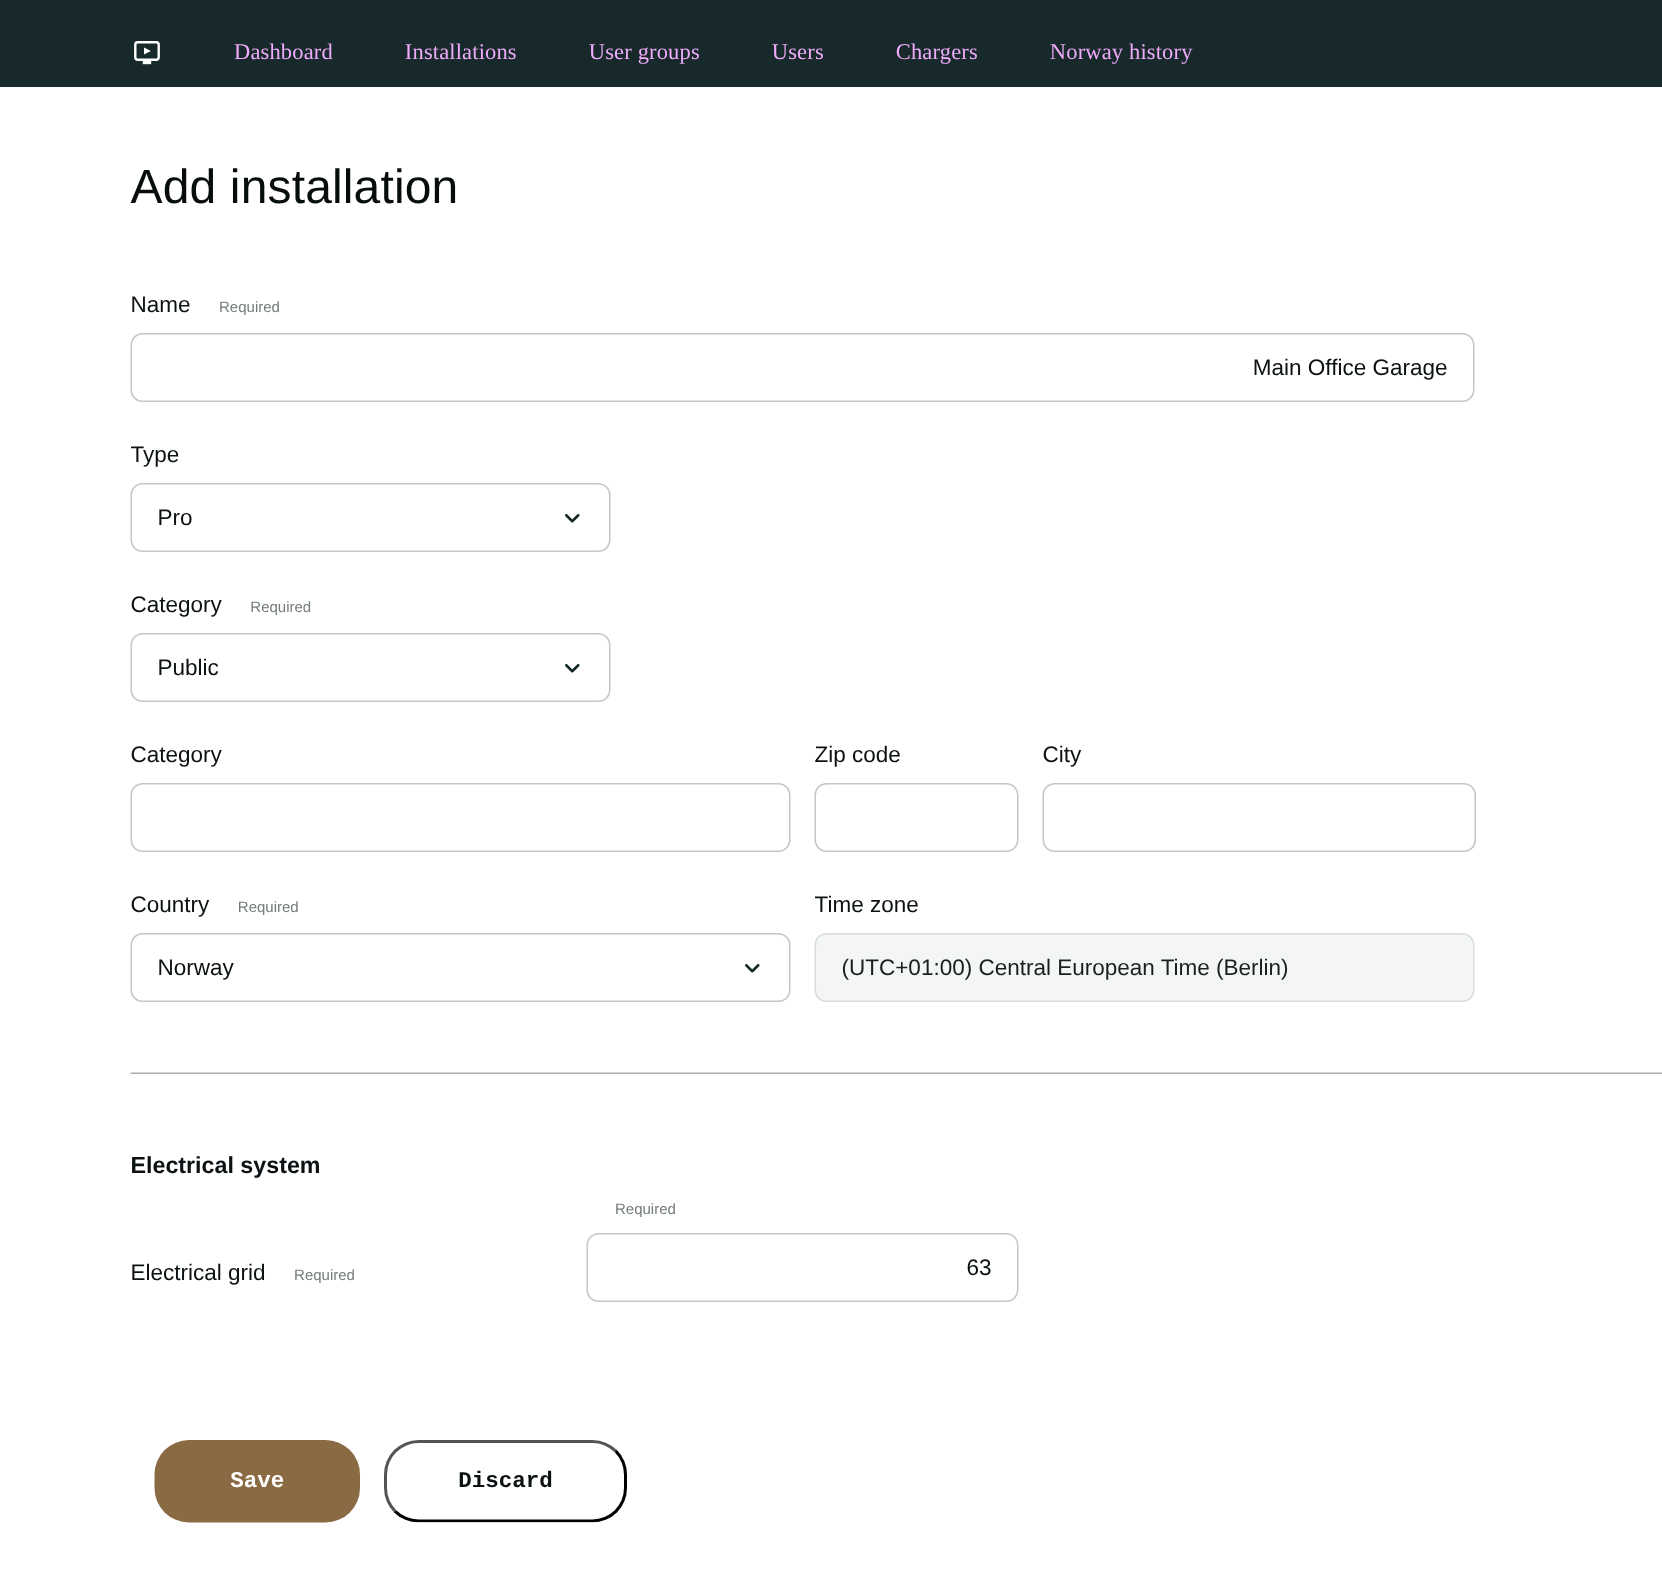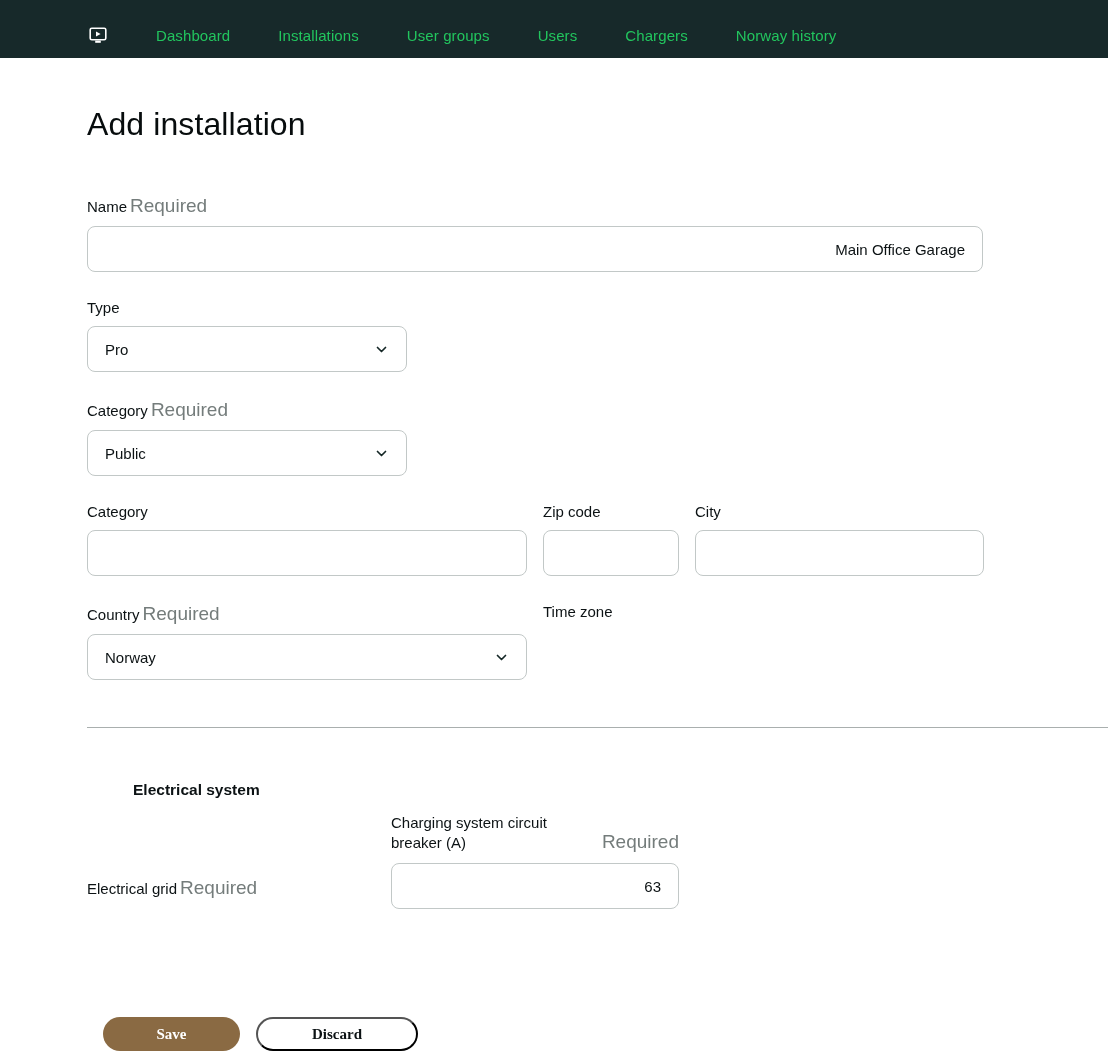--- a/index.html
+++ b/index.html
@@ -22,27 +22,28 @@
     padding-top: 12px;
   }
   .logo {
     display: flex;
     align-items: center;
     margin-right: 48px;
     cursor: pointer;
   }
   .nav { display: flex; gap: 48px; }
   .nav-item {
-    color: #22c55e;
+    color: #f0abfc;
     font-size: 15px;
     font-weight: 500;
     letter-spacing: 0.1px;
     text-decoration: none;
     cursor: pointer;
     white-space: nowrap;
+    font-family: Liberation Serif, serif;
   }
 
   
   .content { padding-left: 87px; padding-right: 20px; }
   h1.page-title {
     margin-top: 48px;
     font-size: 32px;
     font-weight: 400;
     letter-spacing: 0.1px;
     color: #070c0d;
@@ -54,23 +55,23 @@
     display: flex;
     align-items: baseline;
     margin-bottom: 9px;
   }
   .label {
     font-size: 15px;
     color: #0c1214;
     line-height: 18px;
   }
   .required {
-    font-size: 19px;
+    font-size: 10px;
     color: #747c7b;
-    margin-left: 3px;
+    margin-left: 19px;
   }
 
   .control {
     height: 46px;
     border: 1px solid #c2c8c7;
     border-radius: 8px;
     background: #ffffff;
     font-size: 15px;
     color: #0c1214;
     padding: 0 17px;
@@ -108,21 +109,20 @@
     border-top: 1px solid #a9afae;
     margin-top: 47px;
     width: 1021px;
   }
 
   .section-title {
     margin-top: 53px;
     font-size: 15.5px;
     font-weight: 700;
     color: #0c1214;
-    margin-left: 46px;
   }
 
   .elec-row {
     margin-top: 14px;
     display: flex;
     gap: 17px;
     align-items: flex-end;
   }
   .elec-col .label-row { margin-bottom: 10px; }
   .breaker-label-row {
@@ -138,30 +138,29 @@
   }
 
   
   .actions {
     margin-top: 92px;
     margin-left: 16px;
     display: flex;
     gap: 16px;
   }
   .btn {
-    height: 34px;
+    height: 55px;
     border-radius: 23px;
     font-size: 15px;
     font-weight: 700;
-    font-family: Liberation Serif, serif;
+    font-family: Liberation Mono, monospace;
     cursor: pointer;
     display: flex;
     align-items: center;
     justify-content: center;
-    margin-top: 16px;
   }
   .btn-save {
     width: 137px;
     background: #8a6a43;
     color: #ffffff;
     border: none;
   }
   .btn-discard {
     width: 162px;
     background: #ffffff;
@@ -267,37 +266,39 @@
           <svg width="15" height="15" viewBox="0 0 15 15" fill="none">
             <path d="M3.5 5.5 L7.5 9.5 L11.5 5.5" stroke="#152726" stroke-width="1.7" stroke-linecap="round" stroke-linejoin="round"></path>
           </svg>
         </span>
       </div>
     </div>
     <div>
       <div class="label-row">
         <span class="label">Time zone</span>
       </div>
+      <div class="control disabled w-half">
+        <span>(UTC+01:00) Central European Time (Berlin)</span>
+      </div>
     </div>
   </div>
 
   <hr class="divider">
 
   <h2 class="section-title">Electrical system</h2>
 
   <div class="elec-row">
     <div class="elec-col w-grid">
       <div class="label-row">
         <span class="label">Electrical grid</span>
         <span class="required">Required</span>
       </div>
     </div>
     <div class="elec-col w-breaker">
       <div class="breaker-label-row">
-        <span class="label breaker-label">Charging system circuit breaker (A)</span>
         <span class="required">Required</span>
       </div>
       <input class="control" type="text" value="63" style="">
     </div>
   </div>
 
   <div class="actions">
     <button class="btn btn-save">Save</button>
     <button class="btn btn-discard">Discard</button>
   </div>

